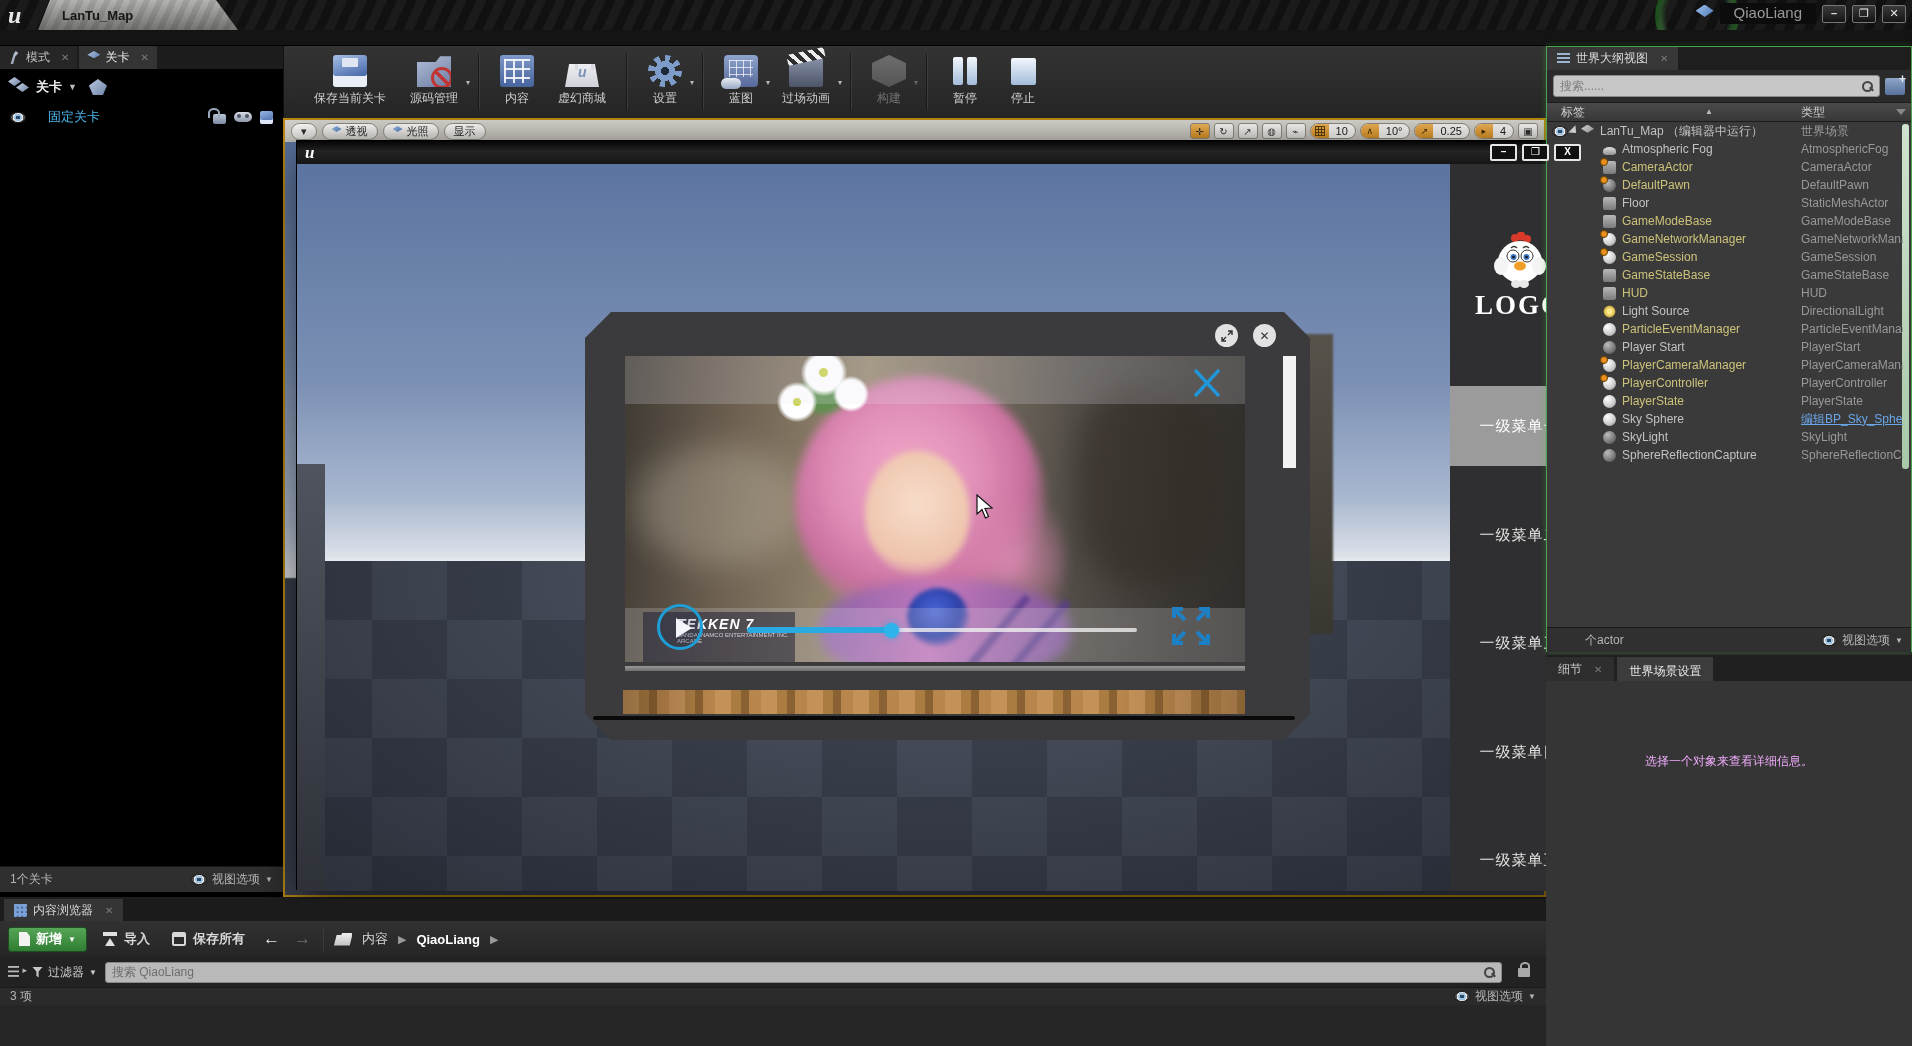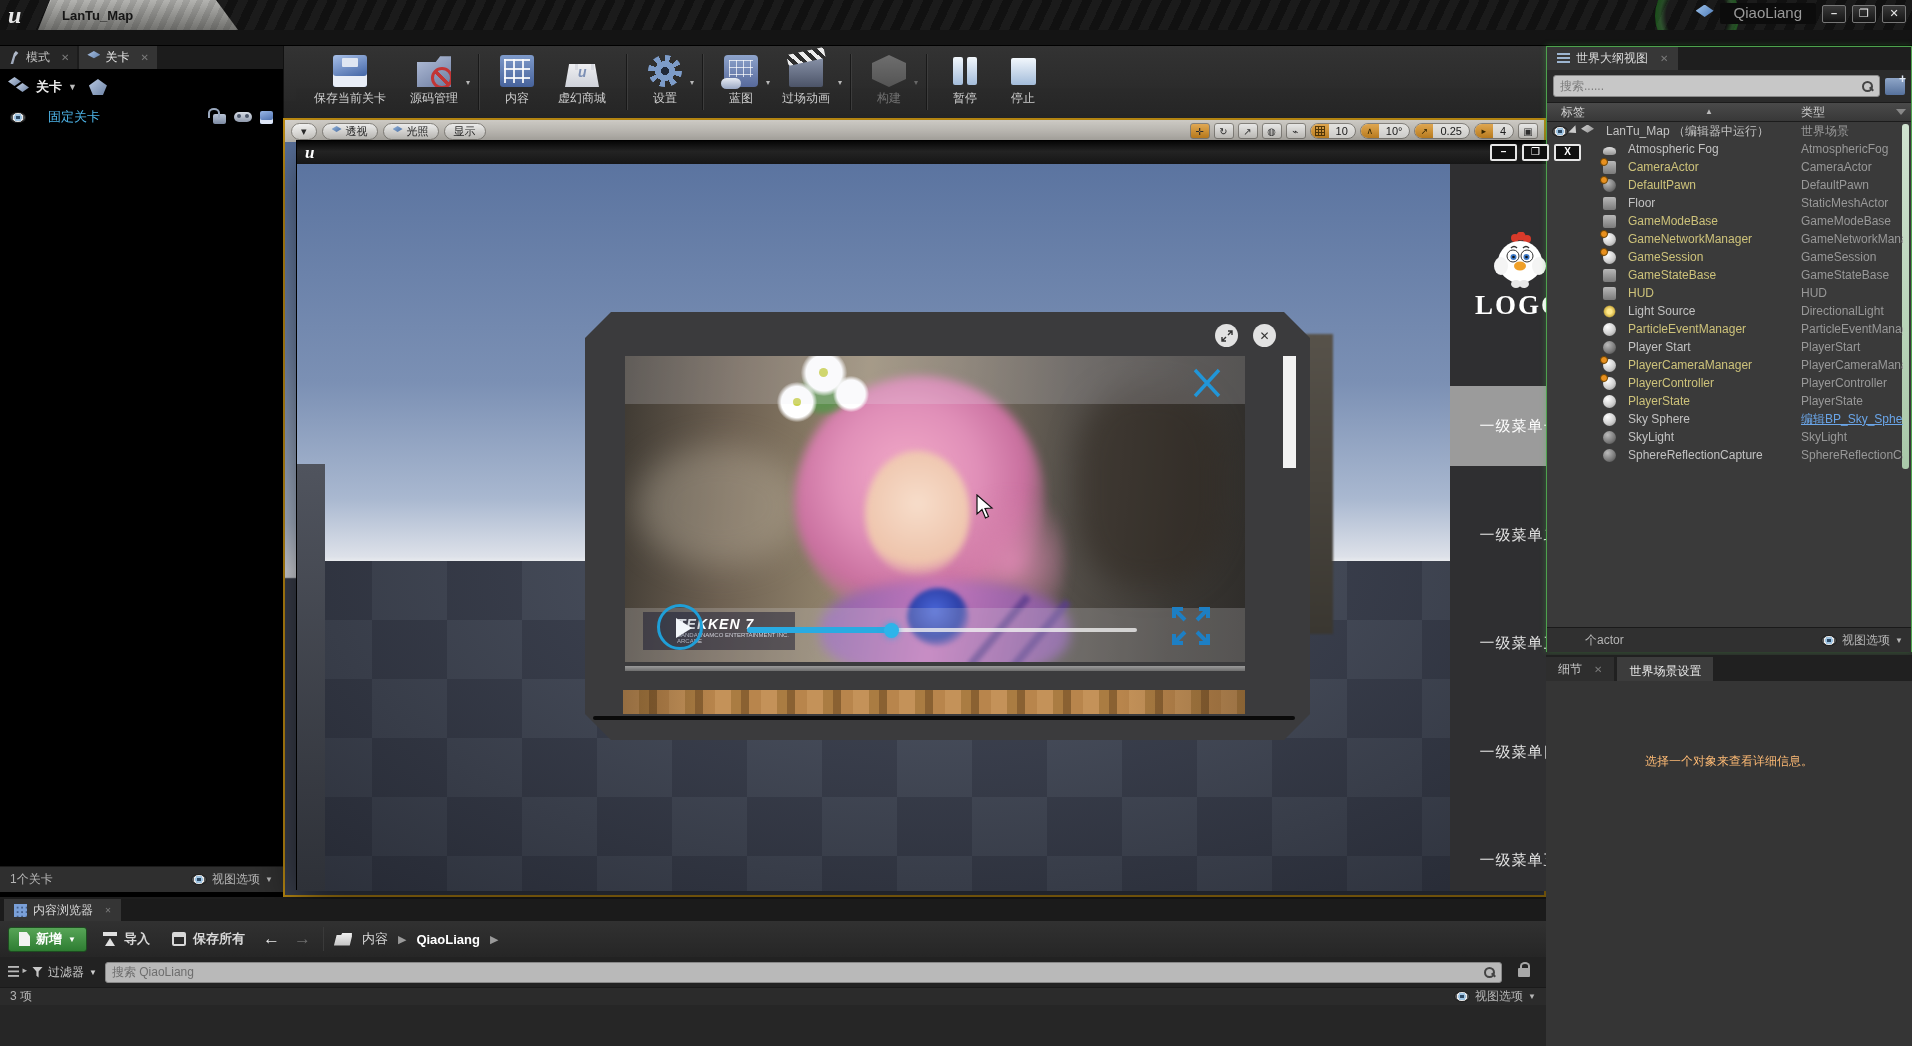--- a/index.html
+++ b/index.html
@@ -173,21 +173,21 @@
   .v-body { position:absolute; left:195px; top:225px; width:250px; height:100px; border-radius:45%;
     background:linear-gradient(100deg,#8a62a8,#c277bc 45%,#7a5499); filter:blur(6px); }
   .v-rose { position:absolute; left:282px; top:232px; width:62px; height:58px; border-radius:50%;
     background:radial-gradient(circle at 45% 40%,#4a66d8 0%,#2c3fa6 55%,rgba(30,40,120,0) 80%); filter:blur(2px); }
   .v-strap1,.v-strap2 { position:absolute; width:8px; height:90px; background:rgba(90,60,140,.8); filter:blur(2px); }
   .v-strap1 { left:370px; top:230px; transform:rotate(40deg); }
   .v-strap2 { left:410px; top:235px; transform:rotate(40deg); }
   .v-topband { position:absolute; left:0; top:0; width:100%; height:48px; background:rgba(230,230,238,.20); }
   .v-botband { position:absolute; left:0; top:252px; width:100%; height:54px; background:rgba(225,225,228,.22); }
   .v-xclose { position:absolute; left:566px; top:10px; width:32px; height:34px; }
-  .wm-box { position:absolute; left:18px; top:256px; width:152px; height:38px; background:rgba(8,10,38,.45); padding:4px 6px 0 34px; }
+  .wm-box { position:absolute; left:18px; top:256px; width:152px; height:58px; background:rgba(8,10,38,.45); padding:4px 6px 0 34px; }
   .wm-title { color:#fff; font-size:14px; font-weight:bold; font-style:italic; letter-spacing:1px; white-space:nowrap; }
   .wm-sub { color:#cfcfd8; font-size:6px; white-space:nowrap; }
   .v-play { position:absolute; left:32px; top:248px; width:46px; height:46px; border-radius:50%; border:3px solid #1f9fd8;
     background:rgba(15,40,70,.18); }
   .v-play::after { content:""; position:absolute; left:16px; top:11px; border-left:16px solid #f2f6fa; border-top:10px solid rgba(0,0,0,0); border-bottom:10px solid rgba(0,0,0,0); }
   .v-track { position:absolute; left:122px; top:272px; width:390px; height:4px; background:rgba(242,242,242,.78); border-radius:2px; }
   .v-fill { position:absolute; left:0; top:-1px; height:6px; background:#29abe2; border-radius:3px; }
   .v-knob { position:absolute; top:-5px; width:15px; height:15px; border-radius:50%; background:#2db4ea; box-shadow:0 0 6px rgba(40,170,230,.8); }
   .v-fs { position:absolute; left:546px; top:250px; width:40px; height:40px; }
   .v-divider { position:absolute; left:40px; top:354px; width:620px; height:5px; background:linear-gradient(#9a9a9a,#6e6e6e); }
@@ -213,46 +213,46 @@
   .ol-h-sort { position:absolute; left:158px; top:4px; color:#bbb; font-size:8px; }
   .ol-h-type { position:absolute; left:254px; color:#cfcfcf; font-size:12px; }
   .ol-h-filter { position:absolute; right:5px; top:6px; width:0; height:0; border-left:5px solid rgba(0,0,0,0); border-right:5px solid rgba(0,0,0,0); border-top:6px solid #888; }
   .ol-list { position:relative; background:#3a3a3a; height:506px; overflow:hidden; }
   .ol-row { display:flex; align-items:center; height:18px; position:relative; font-size:12px; }
   .ol-row:not(.root) { padding-left:56px; }
   .ol-row.root { padding-left:5px; }
   .ol-eye,.ol-arrow { display:none; }
   .ol-row.root .ol-eye { display:inline-block; margin-right:3px; }
   .ol-row.root .ol-arrow { display:inline-block; width:0; height:0; border-top:5px solid rgba(0,0,0,0); border-bottom:5px solid rgba(0,0,0,0); border-left:6px solid #ccc; transform:rotate(45deg); margin-right:4px; }
-  .ol-label { margin-left:12px; white-space:nowrap; overflow:hidden; }
+  .ol-label { margin-left:6px; white-space:nowrap; overflow:hidden; }
   .c-yellow { color:#cdc27a; } .c-white { color:#c2c2c2; }
   .ol-type { position:absolute; left:254px; right:8px; color:#989898; white-space:nowrap; overflow:hidden; }
   .ol-type.link { color:#6aa5e8; text-decoration:underline; }
   .ico { width:13px; height:13px; position:relative; display:inline-block; flex:none; }
   .i-ball { background:radial-gradient(circle at 35% 30%,#fff,#cfcfcf 55%,#8a8a8a); border-radius:50%; }
   .i-dark { background:radial-gradient(circle at 35% 30%,#bbb,#777 60%,#3d3d3d); border-radius:50%; }
   .i-box { background:linear-gradient(#b8b8b8,#7a7a7a); border-radius:2px; }
   .i-sun { background:radial-gradient(circle,#ffe88a 25%,#d8b84a 55%,rgba(0,0,0,0) 70%); border-radius:50%; }
   .i-world { background:linear-gradient(135deg,#d0d0d0,#828282); clip-path:polygon(50% 0,100% 32%,50% 64%,0 32%); box-shadow:0 8px 0 -3px #9a9a9a; }
   .i-fog { background:linear-gradient(#e0e0e0,#939393); height:8px; margin-top:3px; border-radius:50% 50% 30% 30%; }
   .dot::after { content:""; position:absolute; left:-3px; top:-3px; width:6px; height:6px; border-radius:50%; background:#e8901e; border:1px solid #6d4300; }
   .ol-scroll { position:absolute; right:2px; top:2px; width:7px; height:345px; background:linear-gradient(#cfe2cf,#a8c8a8); border-radius:3px; }
   .ol-footer { position:absolute; left:0; top:580px; width:100%; height:25px; background:#303030; border-top:1px solid #1a1a1a;
     display:flex; align-items:center; justify-content:space-between; padding:0 8px 0 38px; }
   
   .dt-tabs { position:absolute; left:0; top:609px; width:366px; height:26px; background:#202020; display:flex; align-items:flex-end; gap:3px; }
   .dt-tab { height:24px; display:flex; align-items:center; gap:6px; padding:0 12px; font-size:12px; color:#c8c8c8; background:#2e2e2e; }
   .dt-tab.active { background:#3c3c3c; color:#e8e8e8;flex-direction:column; }
   .sphere-ico { width:13px; height:13px; border-radius:50%; background:radial-gradient(circle at 35% 30%,#cfe0f2,#6888b0 60%,#2e4a70); }
   .dt-body { position:absolute; left:0; top:635px; width:366px; height:365px; background:#353535; }
-  .dt-empty { position:absolute; left:0; top:72px; width:100%; text-align:center; color:#fdba74; font-size:12px; }
+  .dt-empty { position:absolute; left:0; top:72px; width:100%; text-align:center; color:#f0abfc; font-size:12px; }
 
   
   .cbrowser { position:absolute; left:0; top:899px; width:1546px; height:147px; background:#262626; }
-  .cb-tabstrip { height:22px; background:#1b1b1b; display:flex;font-family:Liberation Mono, monospace; }
+  .cb-tabstrip { height:22px; background:#1b1b1b; display:flex; }
   .cb-tab { display:flex; align-items:center; gap:6px; background:#353535; color:#d8d8d8; font-size:12px; padding:0 10px; margin-left:4px; }
   .grid-blue { width:13px; height:13px; background-image:linear-gradient(#7aa0d8 3px,rgba(0,0,0,0) 3px),linear-gradient(90deg,#7aa0d8 3px,rgba(0,0,0,0) 3px); background-size:4.5px 4.5px; background-color:#44608c; }
   .cb-toolbar { height:36px; display:flex; align-items:center; gap:10px; padding:0 8px; background:linear-gradient(#313131,#262626); }
   .cb-addnew { display:flex; align-items:center; gap:6px; background:linear-gradient(#57a557,#2e7d32); border:1px solid #1d4d20;
     border-radius:3px; height:25px; padding:0 10px; color:#fff; font-size:13px; font-weight:bold; }
   .page-ico { width:11px; height:14px; background:#f2f2f2; clip-path:polygon(0 0,70% 0,100% 30%,100% 100%,0 100%); }
   .cb-btn { display:flex; align-items:center; gap:7px; color:#d8d8d8; font-size:13px; font-weight:bold; padding:0 6px; }
   .import-ico { width:14px; height:14px; position:relative; }
   .import-ico::before { content:""; position:absolute; left:2px; top:0; width:10px; height:8px; background:#e0e0e0; clip-path:polygon(50% 100%,0 0,100% 0); }
   .import-ico::after { content:""; position:absolute; left:0; bottom:0; width:14px; height:4px; background:#e0e0e0; }

